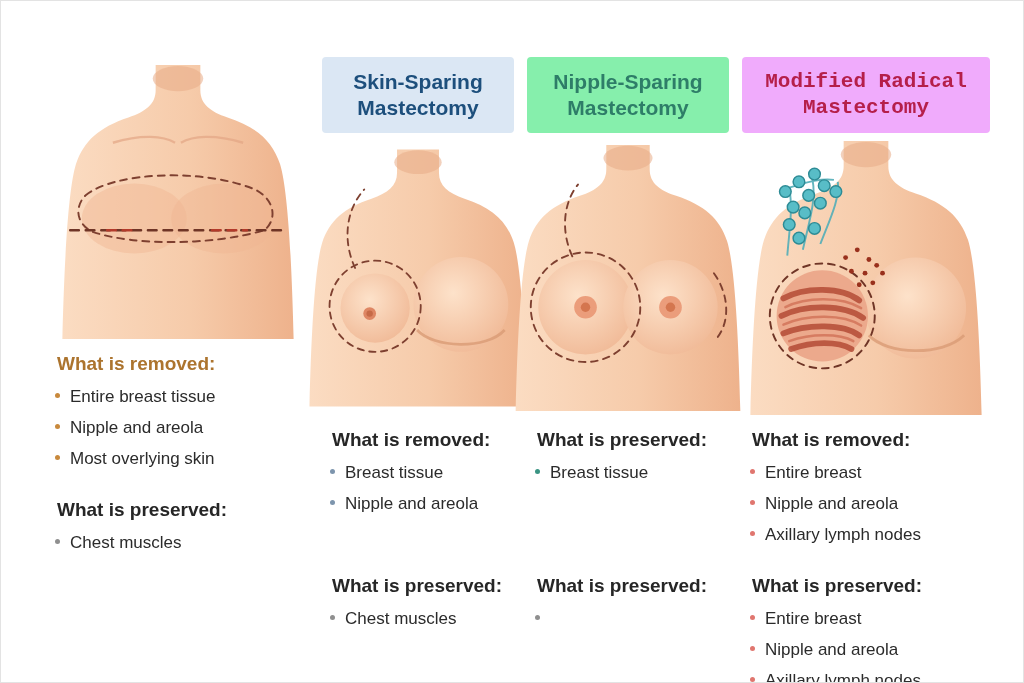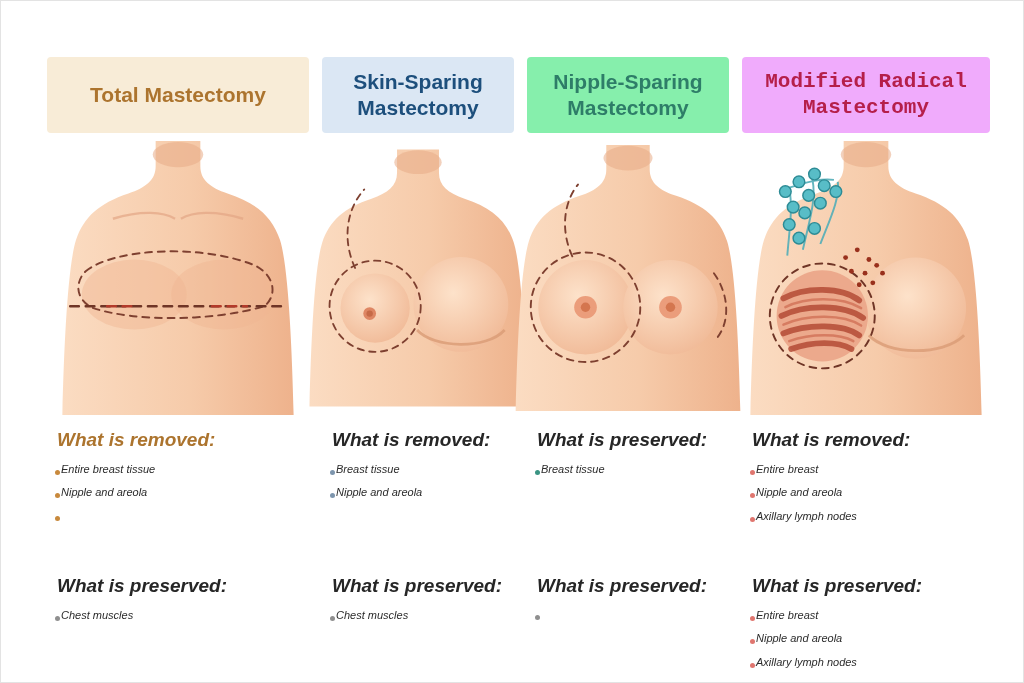--- a/index.html
+++ b/index.html
@@ -29,48 +29,47 @@
     padding:8px 10px;
   }
   .fig {
     height:274px;
     margin-top:8px;
     display:flex; justify-content:center; align-items:flex-start;
     overflow:visible;
   }
   .fig svg { overflow:visible; }
   .text { padding:14px 0 0 8px; }
-  .sec { margin-bottom:6px;font-style:italic; }
+  .sec { margin-bottom:6px; }
   .sec-0 { min-height:140px; }
   .sec-heading {
     font-size:19px; font-weight:600; color:#262626;
     margin:0 0 11px 2px;
   }
   .item {
-    display:flex; align-items:center; gap:1px;
-    font-size:11px; color:#2b2b2b;
+    display:flex; align-items:flex-start; gap:10px;
+    font-size:17px; color:#2b2b2b;
     margin-bottom:9px; line-height:1.3;
   }
   .dot {
     width:5px; height:5px; border-radius:50%;
     margin-top:7px; flex:none;
     background:var(--accent);
   }
   .sec-1 .dot { background:#8f8f8f; }
   .col-modified .sec-1 .dot { background:var(--accent); }
   .col-total .sec-0 .sec-heading { color:var(--head); }
   .col-modified .sec-heading { font-weight:700; }
 </style>
 </head>
 <body>
 
 <div class="board">
 
   <div class="col col-total" style="--accent: #c8893c; --head: #ac742e;">
-    <div class="pill" style="background-color: rgb(248, 236, 215); color: rgb(172, 116, 46);">Total Mastectomy</div>
     <div class="fig">
       <svg width="262" height="274" viewBox="0 0 250 282">
         <defs>
           <linearGradient id="t1skin" x1="0" y1="0" x2="1" y2="0">
             <stop offset="0" stop-color="#fbdcc2"></stop>
               <stop offset="0.55" stop-color="#f6cbaa"></stop>
               <stop offset="1" stop-color="#eeb28c"></stop>
           </linearGradient>
         </defs>
         <path fill="url(#t1skin)" d="M102,0 L102,26 C102,40 92,48 74,54 C44,64 28,78 20,102 C12,128 8,200 6,282 L244,282 C242,200 238,128 230,102 C222,78 206,64 176,54 C158,48 148,40 148,26 L148,0 Z"></path>
@@ -90,20 +89,21 @@
         <div class="item">
             <span class="dot"></span>
             <span>Entire breast tissue</span>
           </div>
         <div class="item">
             <span class="dot"></span>
             <span>Nipple and areola</span>
           </div>
         <div class="item">
             <span class="dot"></span>
+            <span>Most overlying skin</span>
           </div>
       </div>
       <div class="sec sec-1">
         <div class="sec-heading">What is preserved:</div>
         <div class="item">
             <span class="dot"></span>
             <span>Chest muscles</span>
           </div>
       </div>
     </div>

